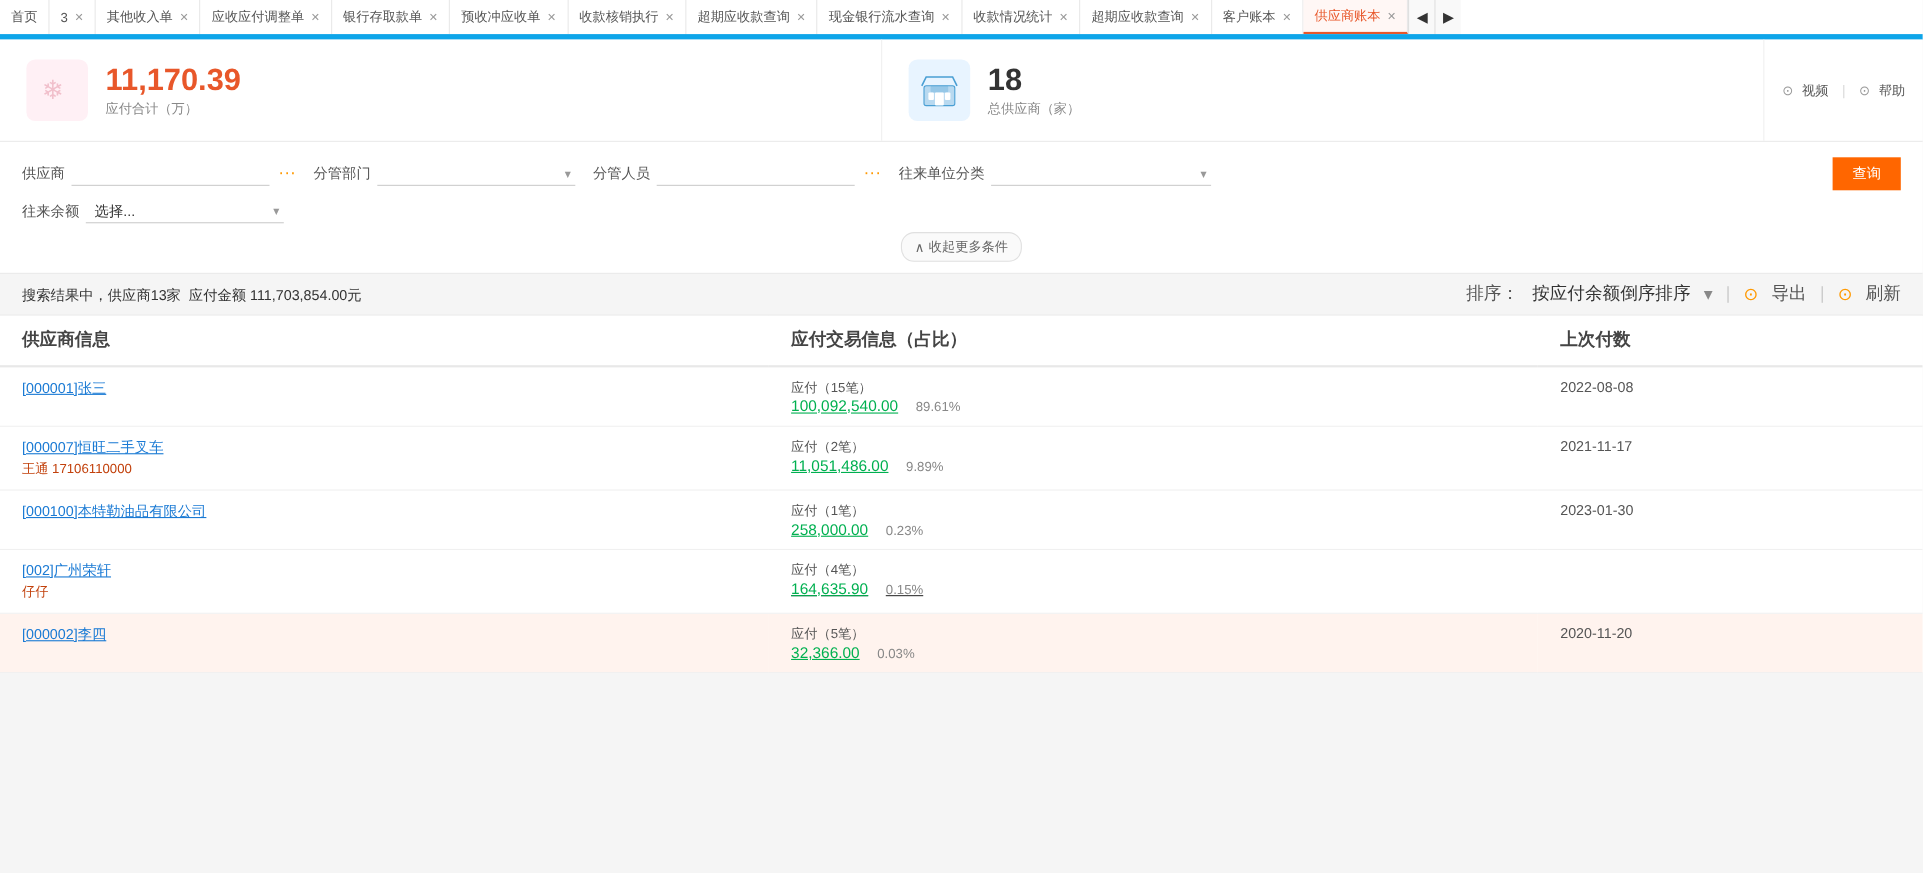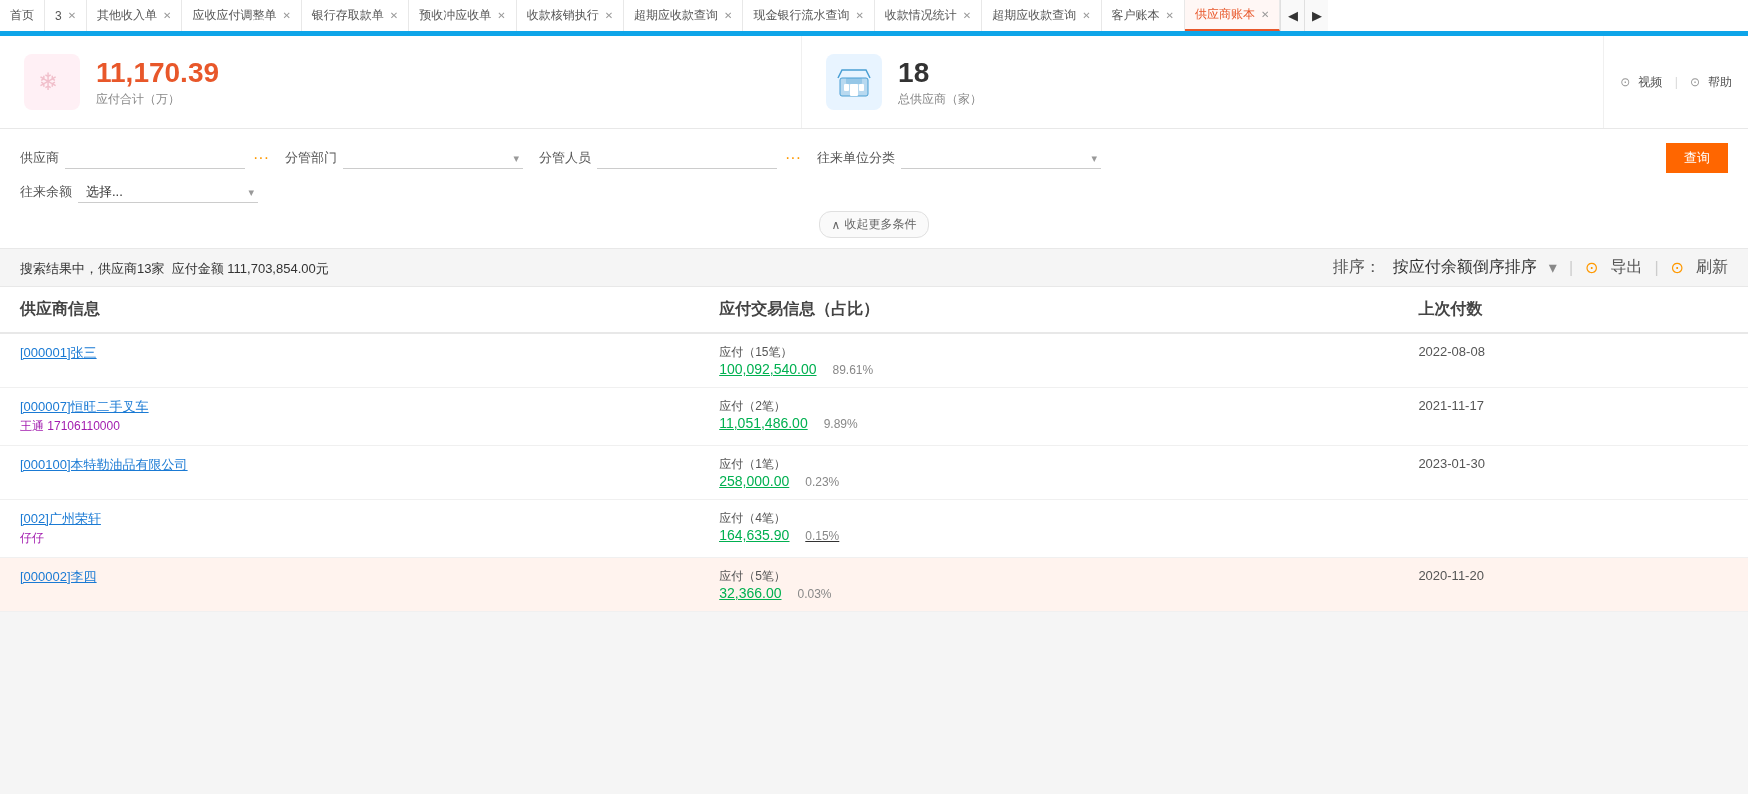--- a/index.html
+++ b/index.html
@@ -88,21 +88,21 @@
 
     
     .table-container { background: #fff; overflow-x: auto; }
     table { width: 100%; border-collapse: collapse; }
     thead tr { border-bottom: 2px solid #e8e8e8; }
     thead th { padding: 12px 20px; text-align: left; font-size: 16px; font-weight: 600; color: #444; background: #fff; }
     tbody tr { border-bottom: 1px solid #f0f0f0; }
     tbody tr.highlighted { background: #fff3ee; }
     tbody td { padding: 10px 20px; font-size: 13px; vertical-align: top; }
     .supplier-link { color: #1a7ad4; text-decoration: underline; cursor: pointer; font-size: 13px; }
-    .supplier-sub { font-size: 12px; color: #a21caf; margin-top: 2px; }
+    .supplier-sub { font-size: 12px; color: #c2410c; margin-top: 2px; }
     .tx-label { font-size: 12px; color: #555; }
     .tx-amount { color: #00b050; font-size: 14px; font-weight: 500; text-decoration: underline; cursor: pointer; }
     .tx-pct { color: #888; font-size: 12px; margin-left: 8px; }
     .last-pay { font-size: 13px; color: #555; }
   </style>
 </head>
 <body>
 
 <div class="top-nav">
   <div class="nav-tab">

